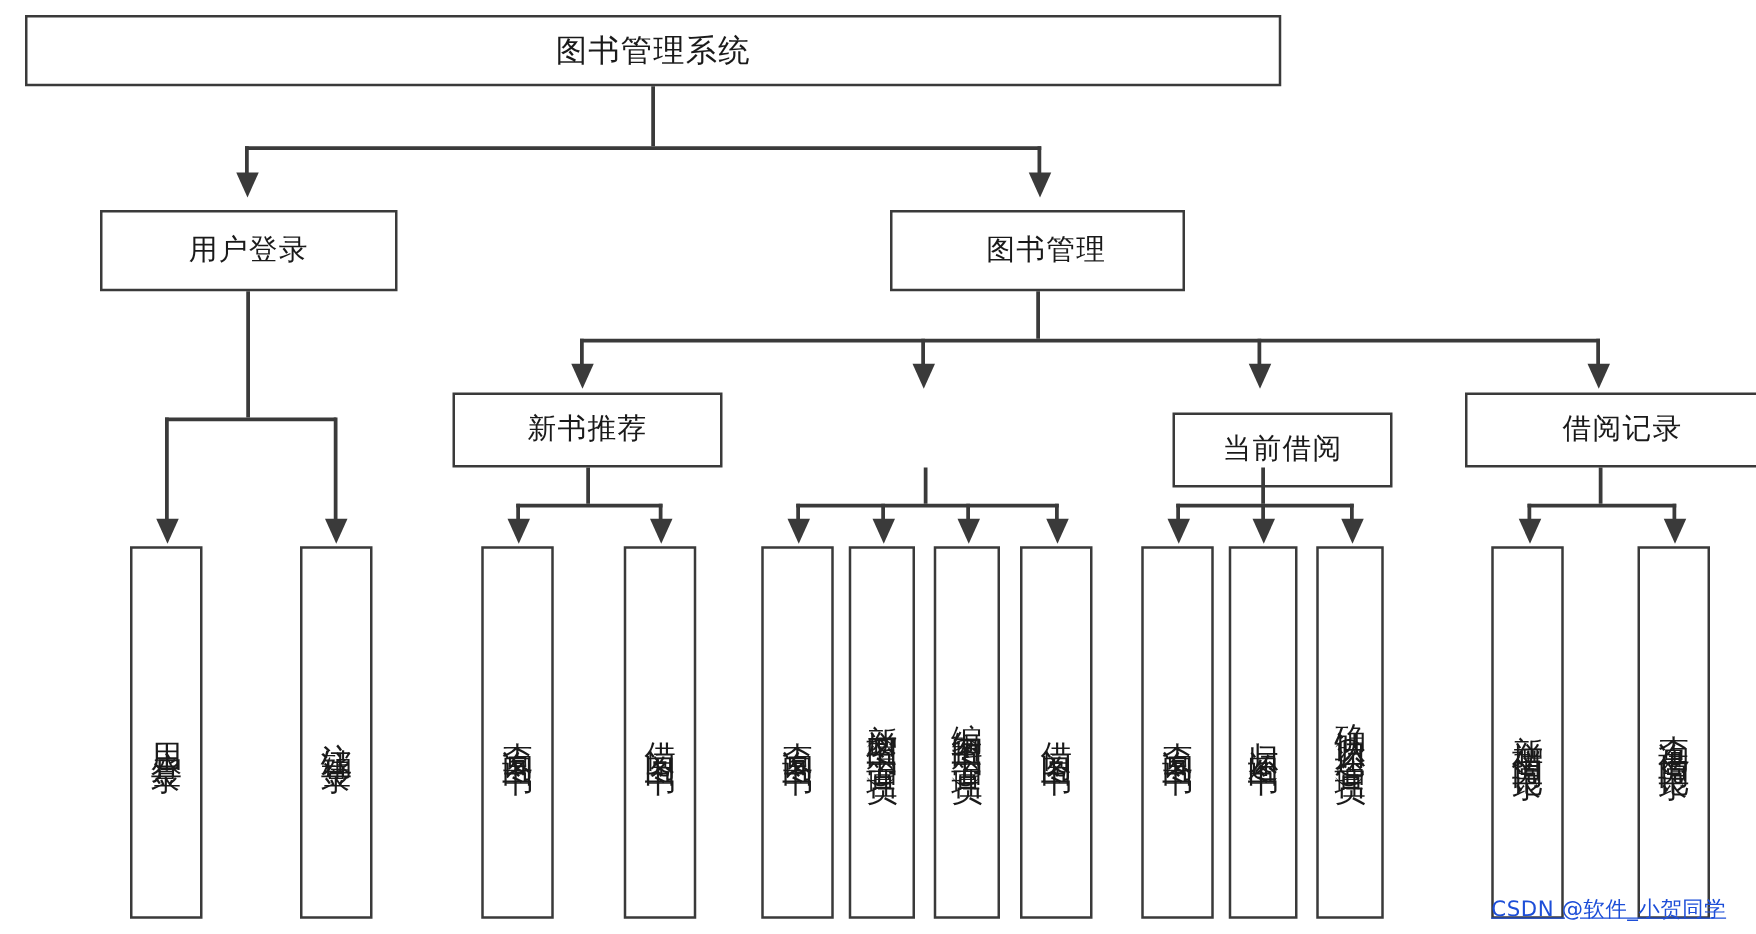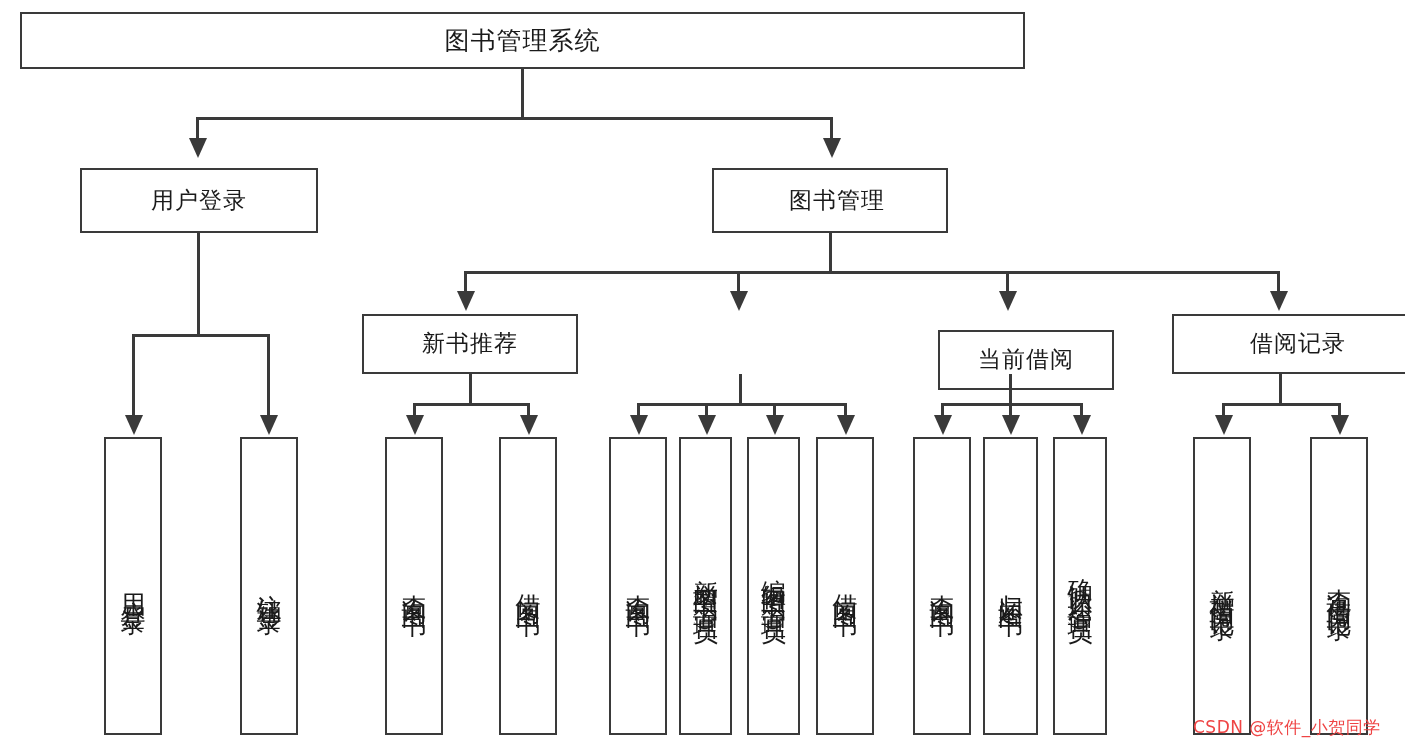--- a/index.html
+++ b/index.html
@@ -70,23 +70,24 @@
     height: 0;
     border-left: 9px solid transparent;
     border-right: 9px solid transparent;
     border-top: 20px solid #3a3a3a;
   }
 
   
   #watermark {
     position: absolute;
     font-size: 17px;
-    color: #ef4444;
+    color: #1d4ed8;
     white-space: nowrap;
     letter-spacing: 0.5px;
+    text-decoration: underline;
   }
 </style>
 </head>
 <body>
 
 <div id="canvas">
 
   <div class="node h title" style="left:20px; top:12px; width:1005px; height:57px;">
     <span>图书管理系统</span>
   </div>

